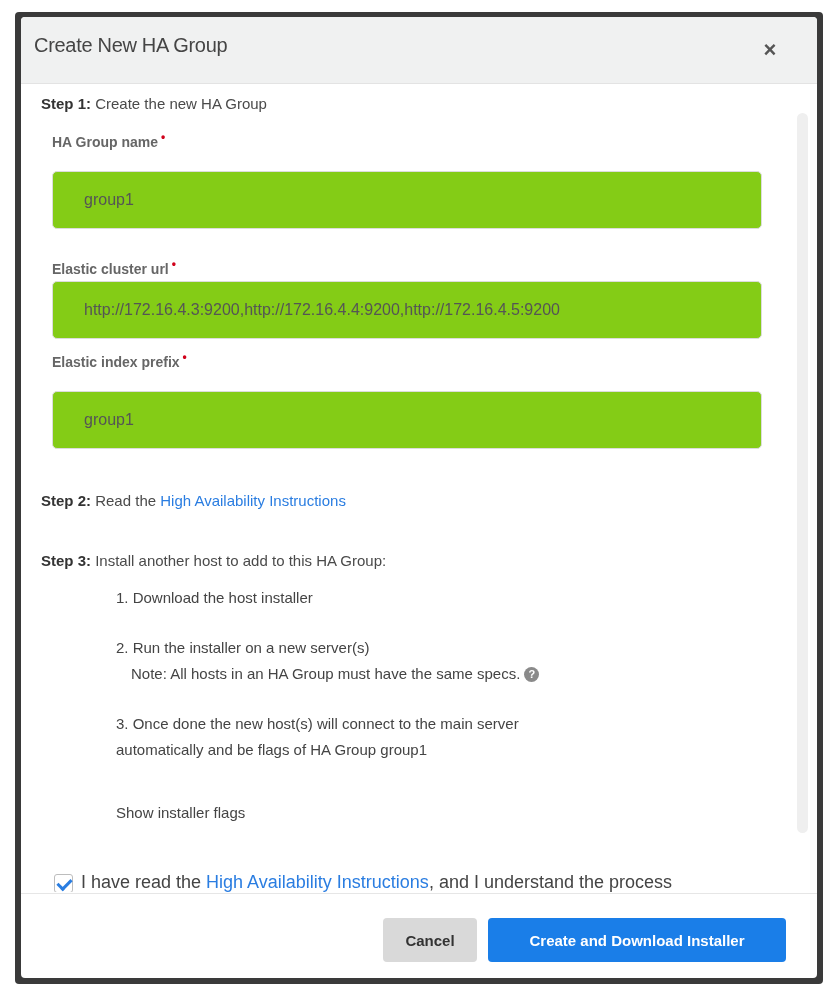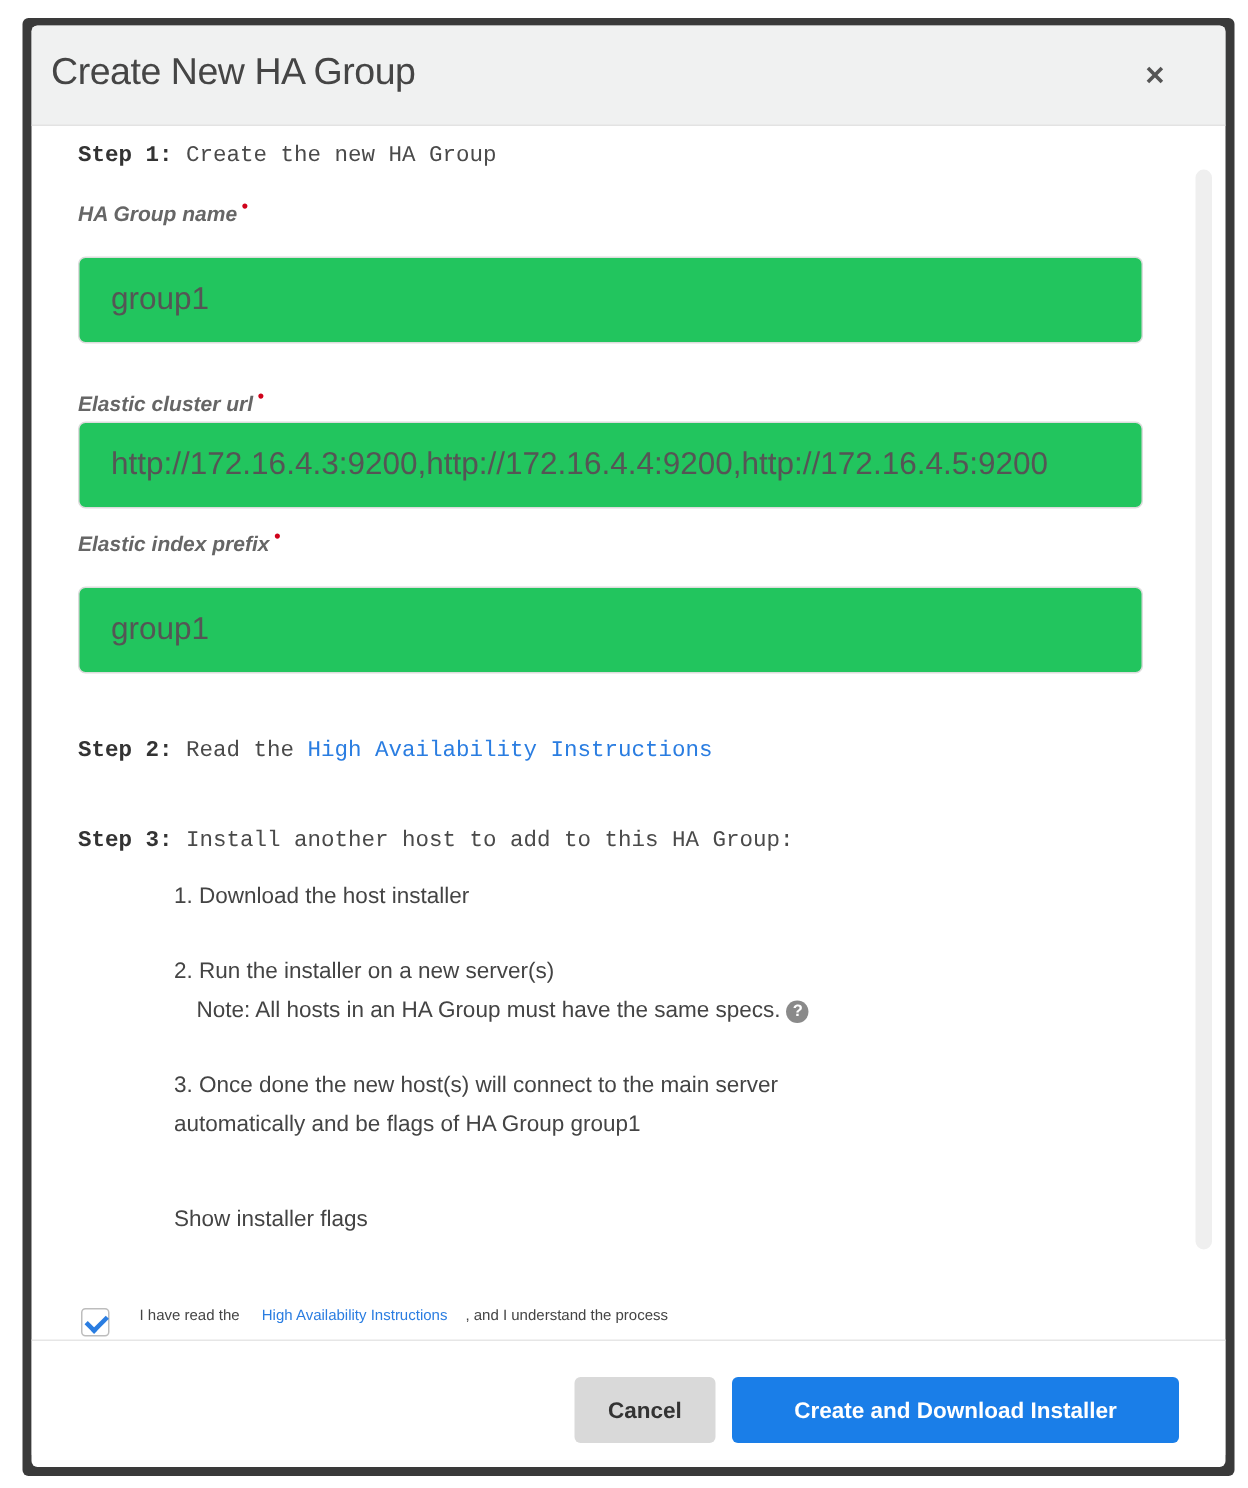--- a/index.html
+++ b/index.html
@@ -12,62 +12,62 @@
   }
   .dialog {
     position: absolute; left: 21px; top: 17px; width: 796px; height: 961px;
     background: #ffffff; border-radius: 4px; overflow: hidden;
   }
   .header {
     position: absolute; left: 0; top: 0; width: 100%; height: 67px;
     background: #f0f1f1; border-bottom: 1px solid #e3e3e3;
   }
   .title {
-    position: absolute; left: 13px; top: 17px; font-size: 25px; color: #454545;
+    position: absolute; left: 13px; top: 17px; font-size: 20px; color: #454545;
     letter-spacing: -0.3px;
   }
   .close-btn {
     position: absolute; right: 36px; top: 22px; width: 22px; height: 22px;
     font-size: 22px; line-height: 22px; text-align: center; color: #555; font-weight: bold; cursor: pointer;
   }
 
   .body {
     position: absolute; left: 0; top: 68px; width: 100%; height: 807px; overflow: hidden;
   }
   .scroll-track {
     position: absolute; right: 9px; top: 28px; width: 11px; height: 720px;
     background: #efefef; border-radius: 6px;
   }
 
-  .step { position: absolute; left: 31px; font-size: 15px; color: #4a4a4a; font-family: Liberation Mono, monospace; }
+  .step { position: absolute; left: 20px; font-size: 15px; color: #4a4a4a; }
   .step b { color: #333; }
   .link { color: #2a7de1; cursor: pointer; }
 
   .field-label {
-    position: absolute; left: 31px; font-size: 14px; font-weight: bold; color: #666; font-style: italic;
+    position: absolute; left: 31px; font-size: 14px; font-weight: bold; color: #666;
   }
   .req { color: #d0021b; font-size: 12px; position: relative; top: -6px; margin-left: 3px; }
   .input {
     position: absolute; left: 31px; width: 710px; height: 58px;
-    border: 1px solid #dcdcdc; border-radius: 5px; background: #22c55e;
-    font-size: 21px; color: #555; padding-left: 21px; line-height: 56px;
+    border: 1px solid #dcdcdc; border-radius: 5px; background: #84cc16;
+    font-size: 16px; color: #555; padding-left: 31px; line-height: 56px;
     font-family: "Liberation Sans", "DejaVu Sans", sans-serif;
   }
 
   .li { position: absolute; left: 95px; font-size: 15px; color: #444; line-height: 26px; }
   .note-indent { padding-left: 15px; display: block; }
   .help-icon {
     display: inline-block; width: 15px; height: 15px; border-radius: 50%;
     background: #8a8a8a; color: #fff; font-size: 11px; line-height: 15px; text-align: center;
     font-weight: bold; vertical-align: 1px; margin-left: 4px;
   }
 
   .ack {
-    position: absolute; left: 33px; top: 787px; font-size: 10px; color: #444;
-    display: flex; align-items: flex-start; gap: 12px;
+    position: absolute; left: 33px; top: 787px; font-size: 18px; color: #444;
+    display: flex; align-items: flex-end;
   }
   .checkbox {
     width: 19px; height: 19px; border: 1px solid #bdbdbd; border-radius: 3px;
     background: #fff; margin-right: 8px; position: relative; cursor: pointer;
   }
   .checkbox::after {
     content: ""; position: absolute; left: 5px; top: 1px; width: 6px; height: 11px;
     border: solid #2a7de1; border-width: 0 3px 3px 0; transform: rotate(45deg);
   }
 

